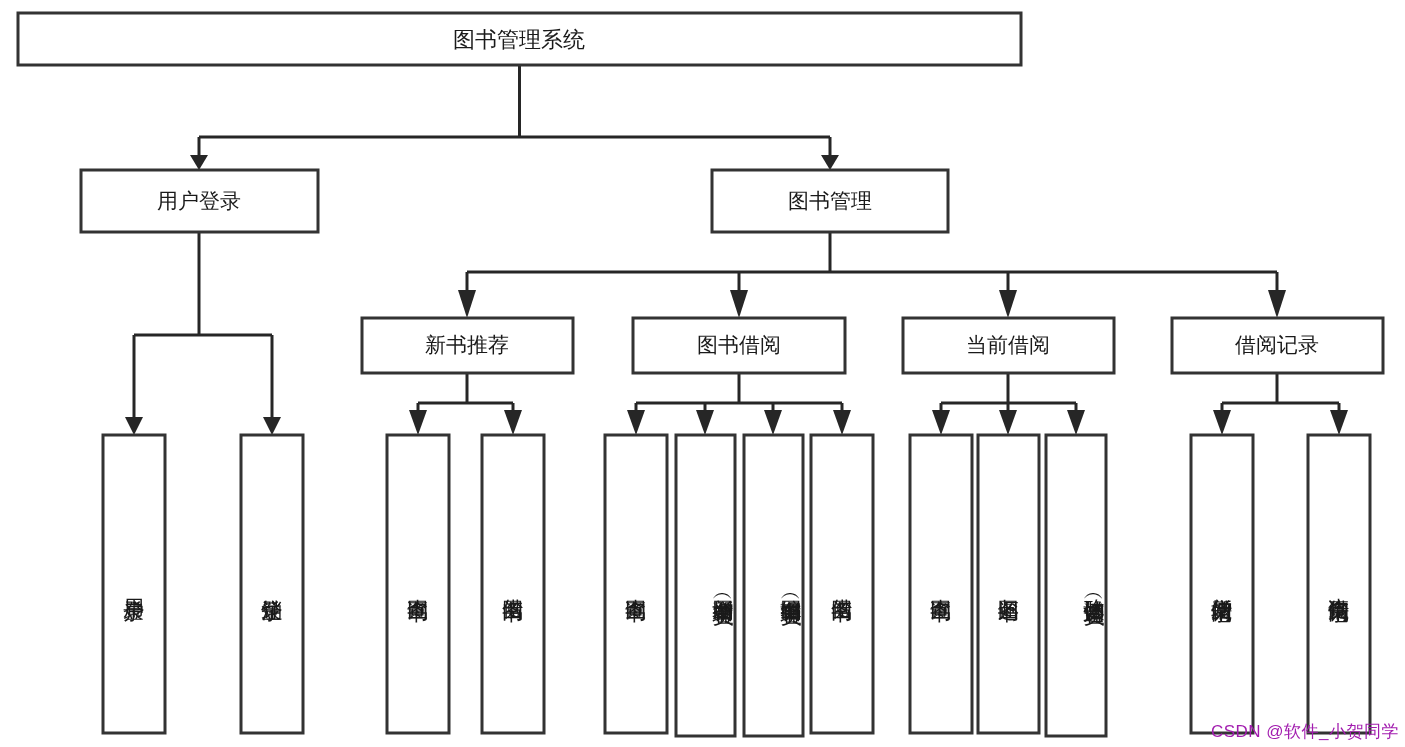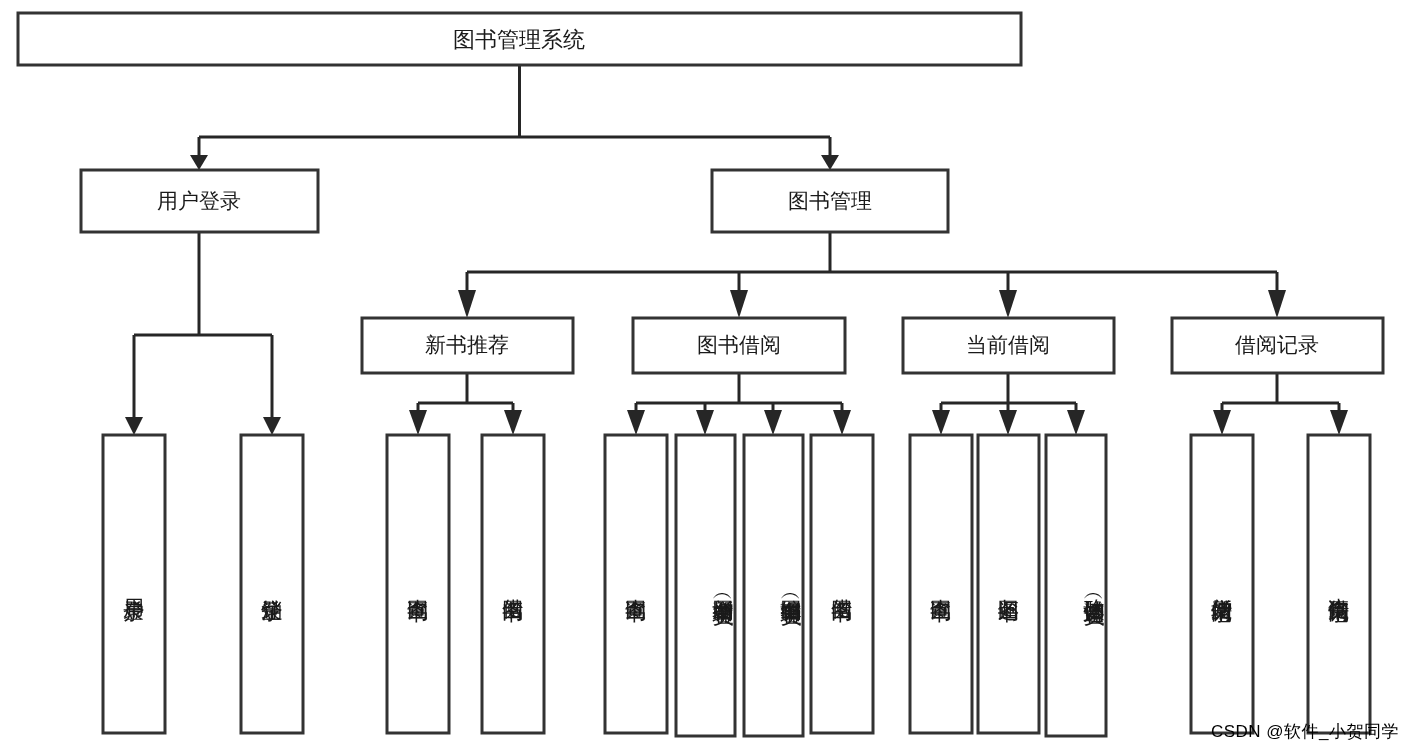--- a/index.html
+++ b/index.html
@@ -69,21 +69,21 @@
     letter-spacing: 1px;
     white-space: nowrap;
     pointer-events: none;
   }
   .watermark {
     position: absolute;
     right: 6px;
     bottom: 4px;
     font-family: "Liberation Sans", "DejaVu Sans", sans-serif;
     font-size: 17px;
-    color: #000000;
+    color: #a21caf;
     white-space: nowrap;
     letter-spacing: 0.5px;
   }
 </style>
 </head>
 <body>
 
 <div id="diagram-root">
 
   <svg class="diagram-canvas" viewBox="0 0 1405 747" xmlns="http://www.w3.org/2000/svg">

